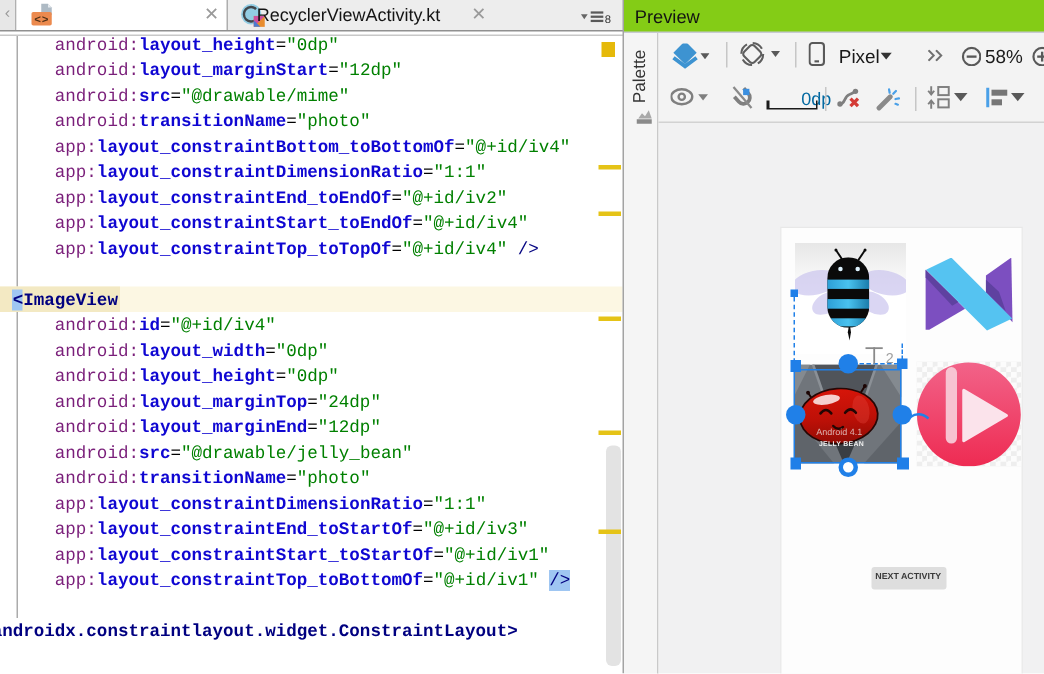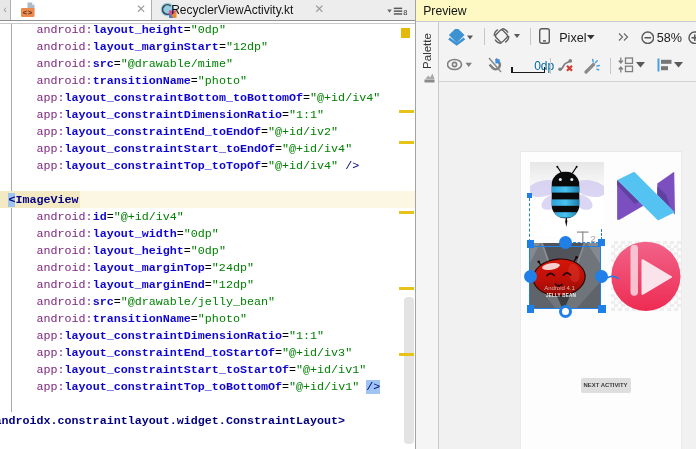--- a/index.html
+++ b/index.html
@@ -27,21 +27,21 @@
   #code .t{color:#000080;font-weight:bold;margin-top:38px;}
   #code .n{color:#000080;}
   #code .hb{background:#9fc6f2;}
   
   .tick{position:absolute;left:399px;width:15px;height:3px;background:#e5c317;z-index:6;}
   #sqmark{position:absolute;left:401px;top:28px;width:9px;height:9.5px;background:#e5b90a;z-index:6;}
   #thumb{position:absolute;left:403.5px;top:297px;width:10.5px;height:147px;background:#e3e3e3;border-radius:4px;z-index:5;}
   
   #divider{left:415px;top:0;width:1.2px;height:449px;background:#a3a3a3;z-index:30;}
   #preview{left:416.2px;top:0;width:279.8px;height:449px;background:#f2f2f2;z-index:10;}
-  #ptitle{position:absolute;left:0;top:0;width:100%;height:20.7px;background:#fef9c3;border-bottom:1px solid #c7cad2;}
+  #ptitle{position:absolute;left:0;top:0;width:100%;height:20.7px;background:#84cc16;border-bottom:1px solid #c7cad2;}
   #ptitle span{position:absolute;left:7px;top:3.5px;font-size:12.2px;color:#131313;}
   #palette{position:absolute;left:0;top:21.7px;width:22px;height:428px;background:#f5f5f5;border-right:1px solid #c9c9c9;}
   #palname{position:absolute;left:-9px;top:23px;width:40px;font-size:11.5px;color:#333;transform:rotate(-90deg);text-align:center;}
   #toolbar{position:absolute;left:23px;top:21.7px;width:257px;height:59.3px;background:#f3f3f3;border-bottom:1px solid #d2d2d2;}
   .sep{position:absolute;width:1px;background:#c6c6c6;}
   #canvasarea{position:absolute;left:23px;top:82px;width:257px;height:367px;background:#f1f1f2;}
   #canvas{left:520px;top:151px;width:159.5px;height:298px;background:#fdfdfd;border-top:1px solid #e8e8e8;border-left:1px solid #ebebeb;border-right:1px solid #ebebeb;z-index:11;}
   
   #beetile{left:530px;top:161.6px;width:74px;height:74px;background:linear-gradient(#e7e7e7,#ffffff 45%);z-index:12;}
   #ntile{left:615.6px;top:172px;width:60px;height:48px;z-index:12;}

